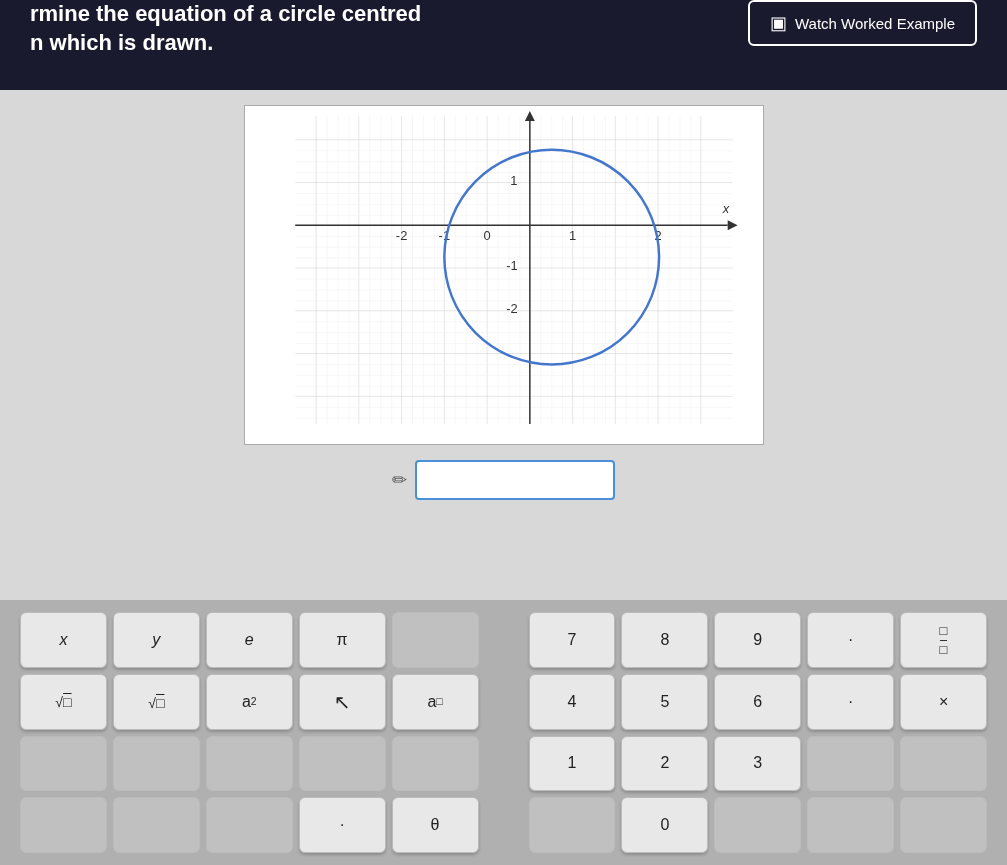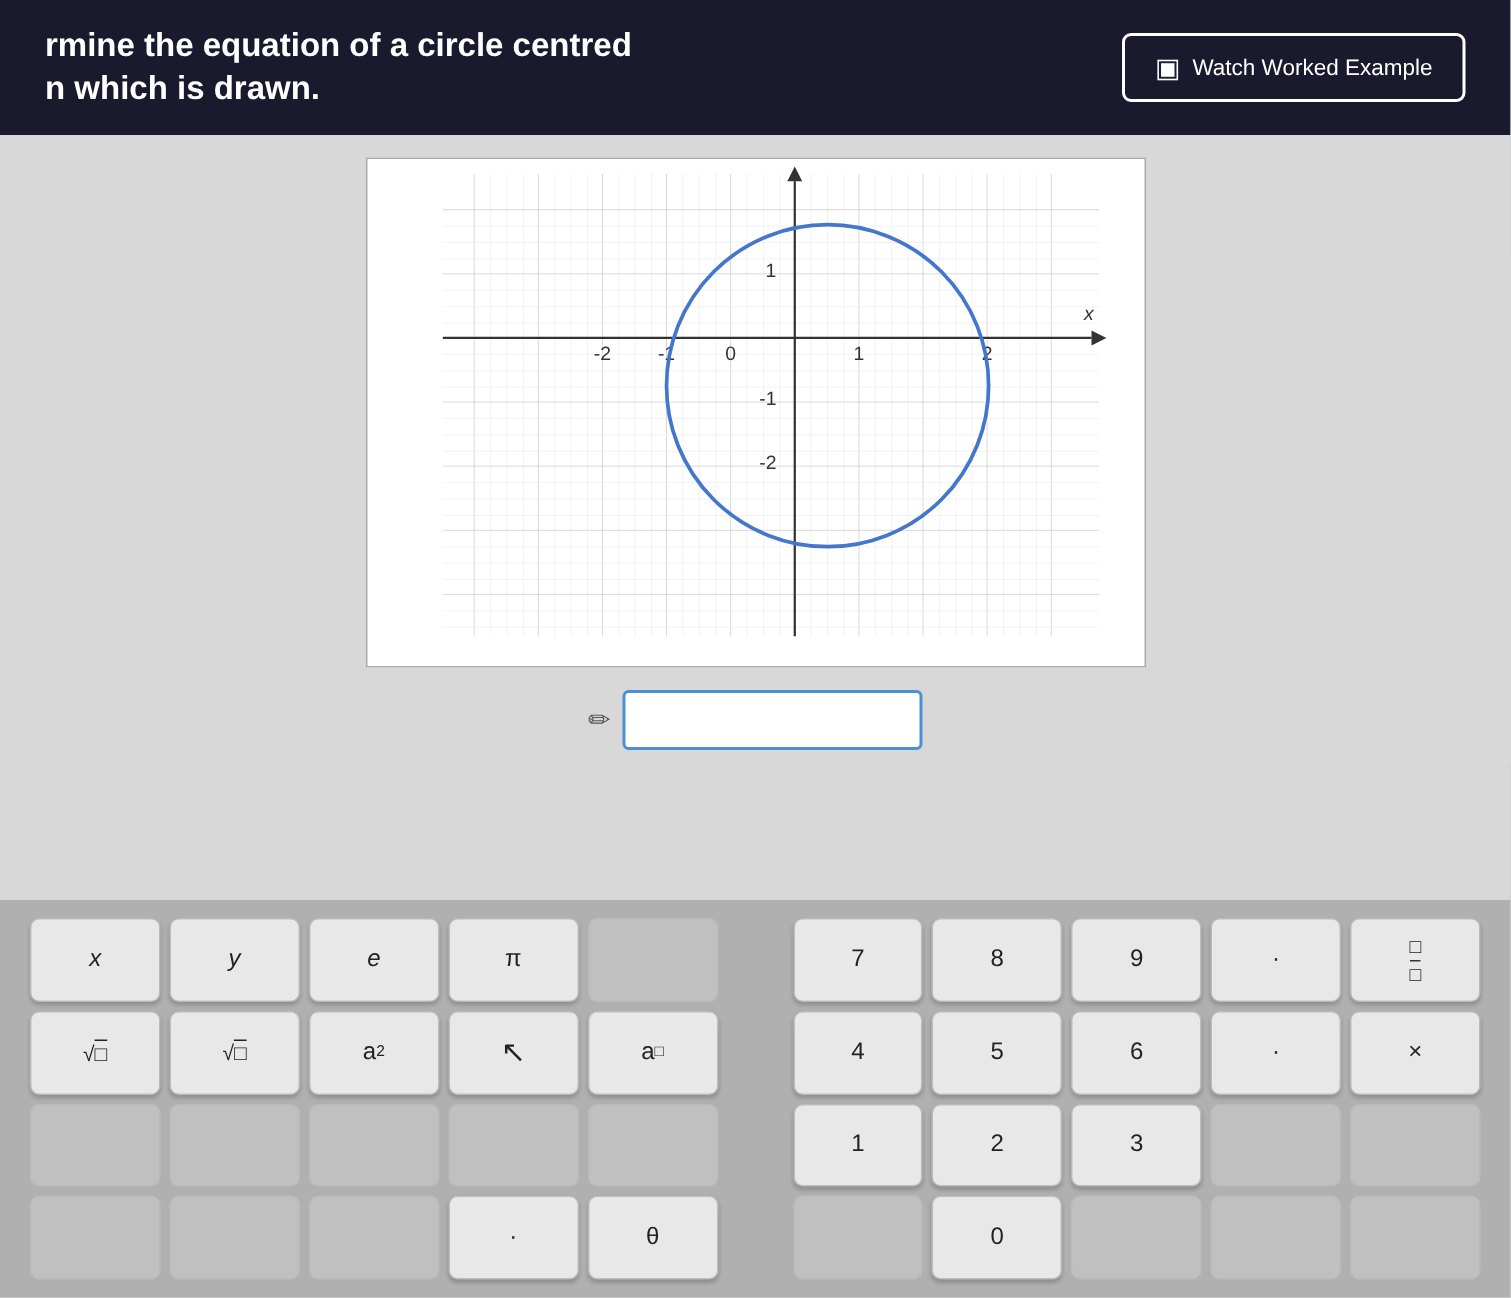--- a/index.html
+++ b/index.html
@@ -10,21 +10,21 @@
       font-family: 'Segoe UI', Arial, sans-serif;
       background: #c8c8c8;
     }
 
     
     #header {
       background: #1a1a2e;
       width: 100%;
       height: 90px;
       display: flex;
-      align-items: center;
+      align-items: flex-start;
       justify-content: space-between;
       padding: 0 30px;
     }
     #header-title {
       color: white;
       font-size: 22px;
       font-weight: bold;
       max-width: 480px;
       line-height: 1.3;
     }

